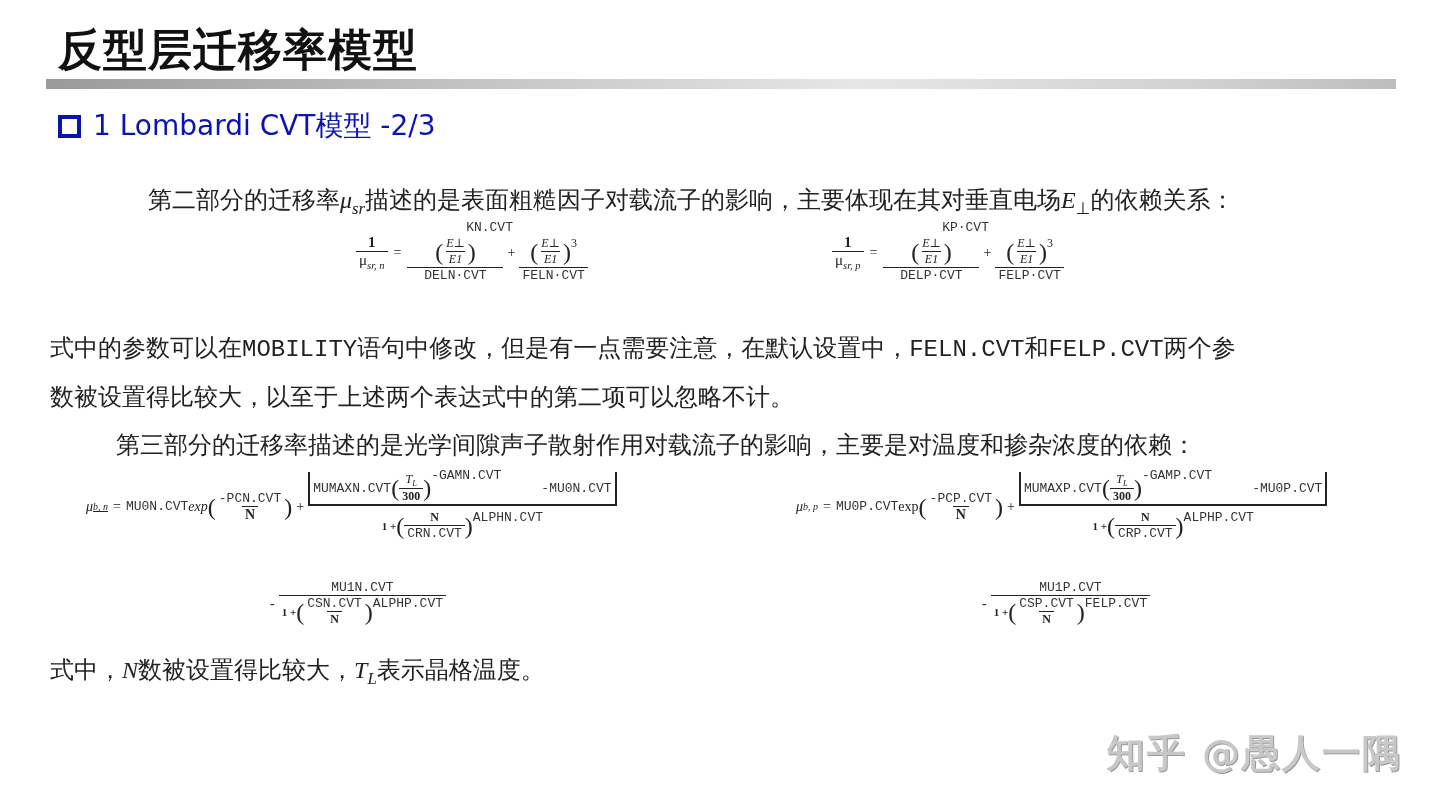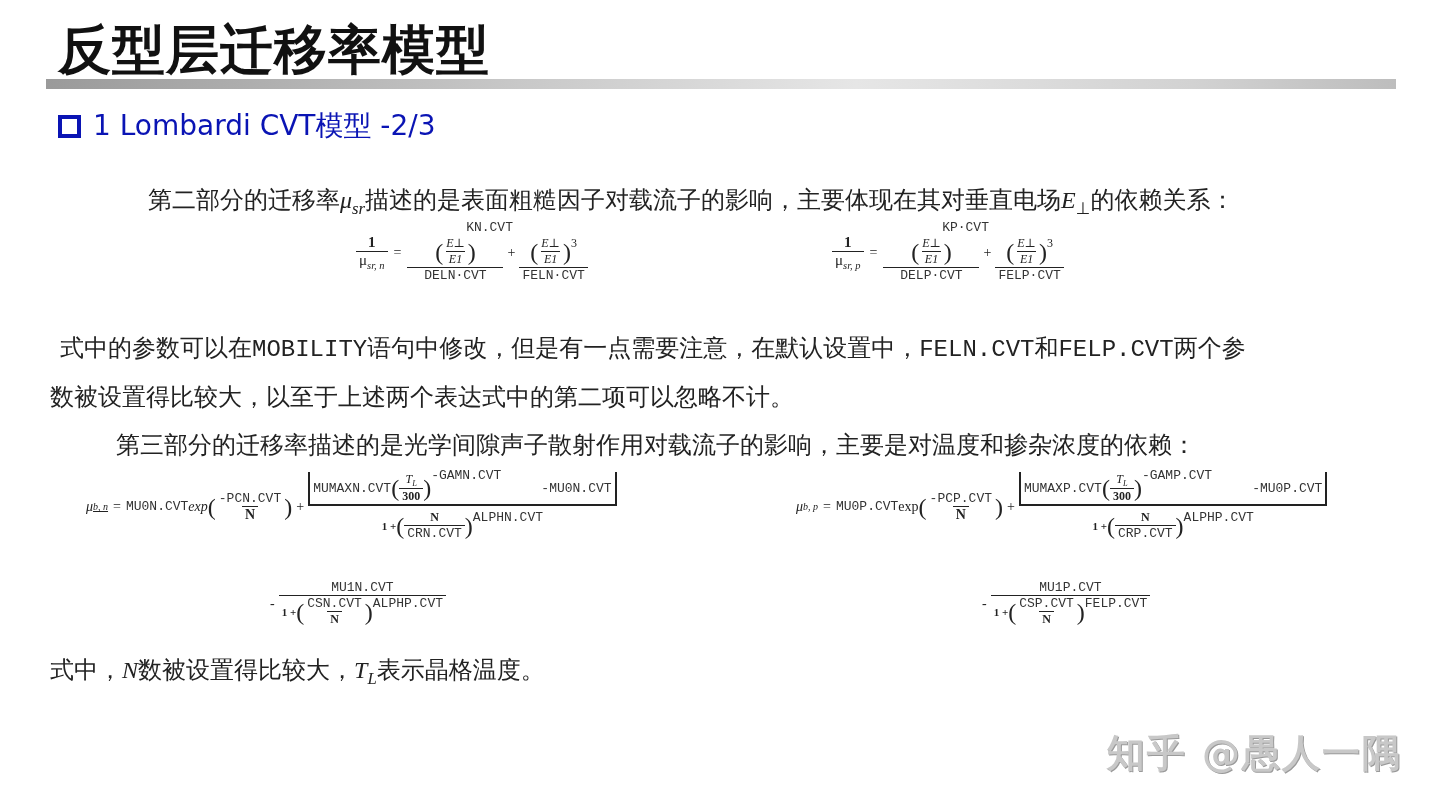--- a/index.html
+++ b/index.html
@@ -1,18 +1,18 @@
 <!DOCTYPE html>
 <html><head>
 <meta charset="utf-8">
 <style>
   html,body{margin:0;padding:0;background:#fff;}
   body{width:1440px;height:810px;position:relative;overflow:hidden;font-family:"DejaVu Sans","Liberation Sans",sans-serif;color:#1a1a1a;}
   .abs{position:absolute;}
-  .title{left:58px;top:22px;font-size:53px;font-weight:bold;color:#111;letter-spacing:1px;line-height:56px;}
+  .title{left:58px;top:22px;font-size:44px;font-weight:bold;color:#111;letter-spacing:1px;line-height:56px;}
   .title-bar{left:46px;top:79px;width:1350px;height:10px;background:linear-gradient(to right,#9a9a9a 0%,#c8c8c8 35%,#e6e6e6 60%,#d2d2d2 85%,#bdbdbd 100%);}
   .subtitle{left:58px;top:108px;font-size:28px;color:#0a14b4;line-height:36px;display:flex;align-items:center;font-family:"DejaVu Sans",sans-serif;}
   .sq{width:15px;height:15px;border:4px solid #0a14b4;margin-right:12px;box-sizing:content-box;}
   .p{font-size:24px;line-height:34px;color:#222;white-space:nowrap;font-family:"DejaVu Sans",sans-serif;}
   .mono{font-family:"Liberation Mono","DejaVu Sans Mono",monospace;}
   .it{font-family:"Liberation Serif","DejaVu Serif",serif;font-style:italic;}
   .serif{font-family:"Liberation Serif","DejaVu Serif",serif;}
   sub{font-size:0.7em;}
   
   .f{font-family:"Liberation Serif","DejaVu Serif",serif;color:#222;font-size:14px;}
@@ -103,21 +103,21 @@
           <span class="num">E⊥</span>
           <span class="den">E1</span>
         </span>
         <span class="paren">)</span>
         <sup style="font-size:12px;align-self:flex-start;">3</sup>
       </span>
     <span class="den fm">FELP·CVT</span>
   </span>
 </div>
 
-<div class="abs p" style="left:60px;top:331px;">
+<div class="abs p" style="left:50px;top:331px;">
   <span>式中的参数可以在</span><span class="mono">MOBILITY</span><span>语句中修改，但是有一点需要注意，在默认设置中，</span><span class="mono">FELN.CVT</span><span>和</span><span class="mono">FELP.CVT</span><span>两个参</span>
 </div>
 <div class="abs p" style="left:50px;top:380px;">数被设置得比较大，以至于上述两个表达式中的第二项可以忽略不计。</div>
 
 <div class="abs p" style="left:116px;top:428px;">第三部分的迁移率描述的是光学间隙声子散射作用对载流子的影响，主要是对温度和掺杂浓度的依赖：</div>
 
 <div class="abs f row" style="left:86px;top:472px;">
   <span class="it">μ</span>
     <sub class="it" style="font-size:10px;text-decoration:underline;">b, n</sub>
   <span style="margin:0 5px;">=</span>

